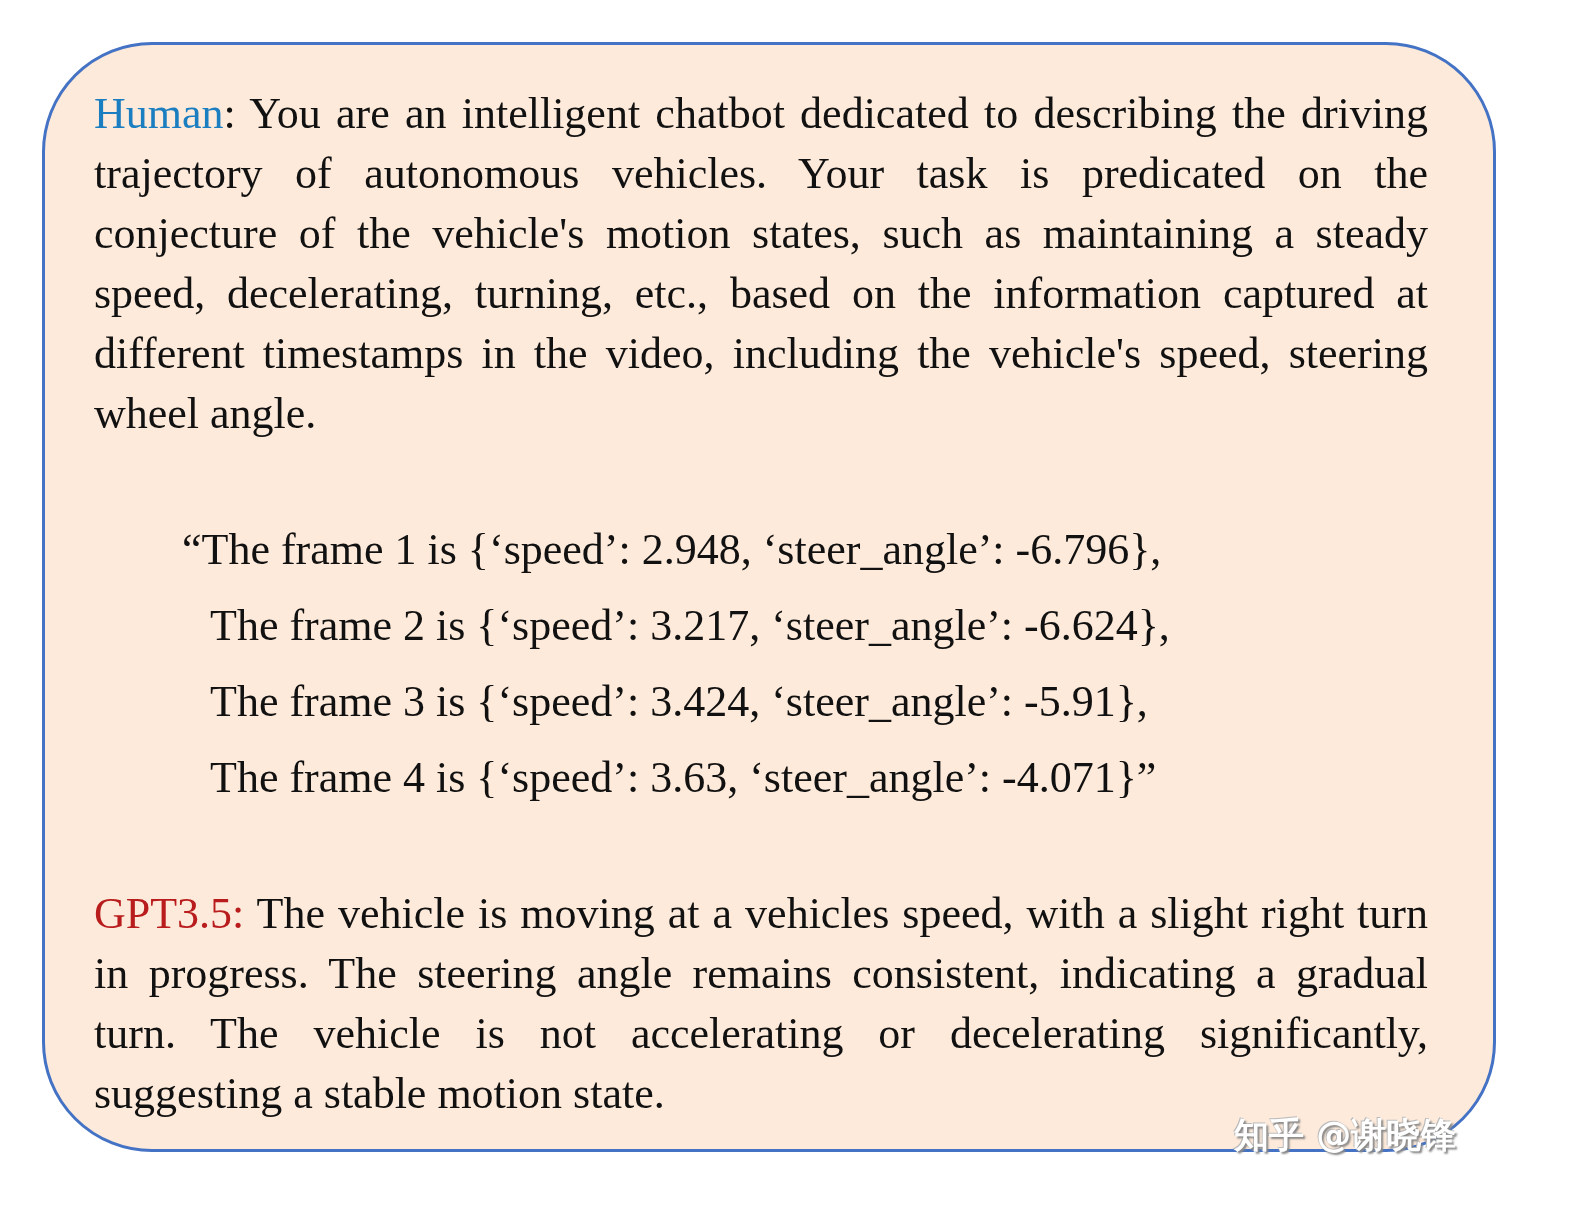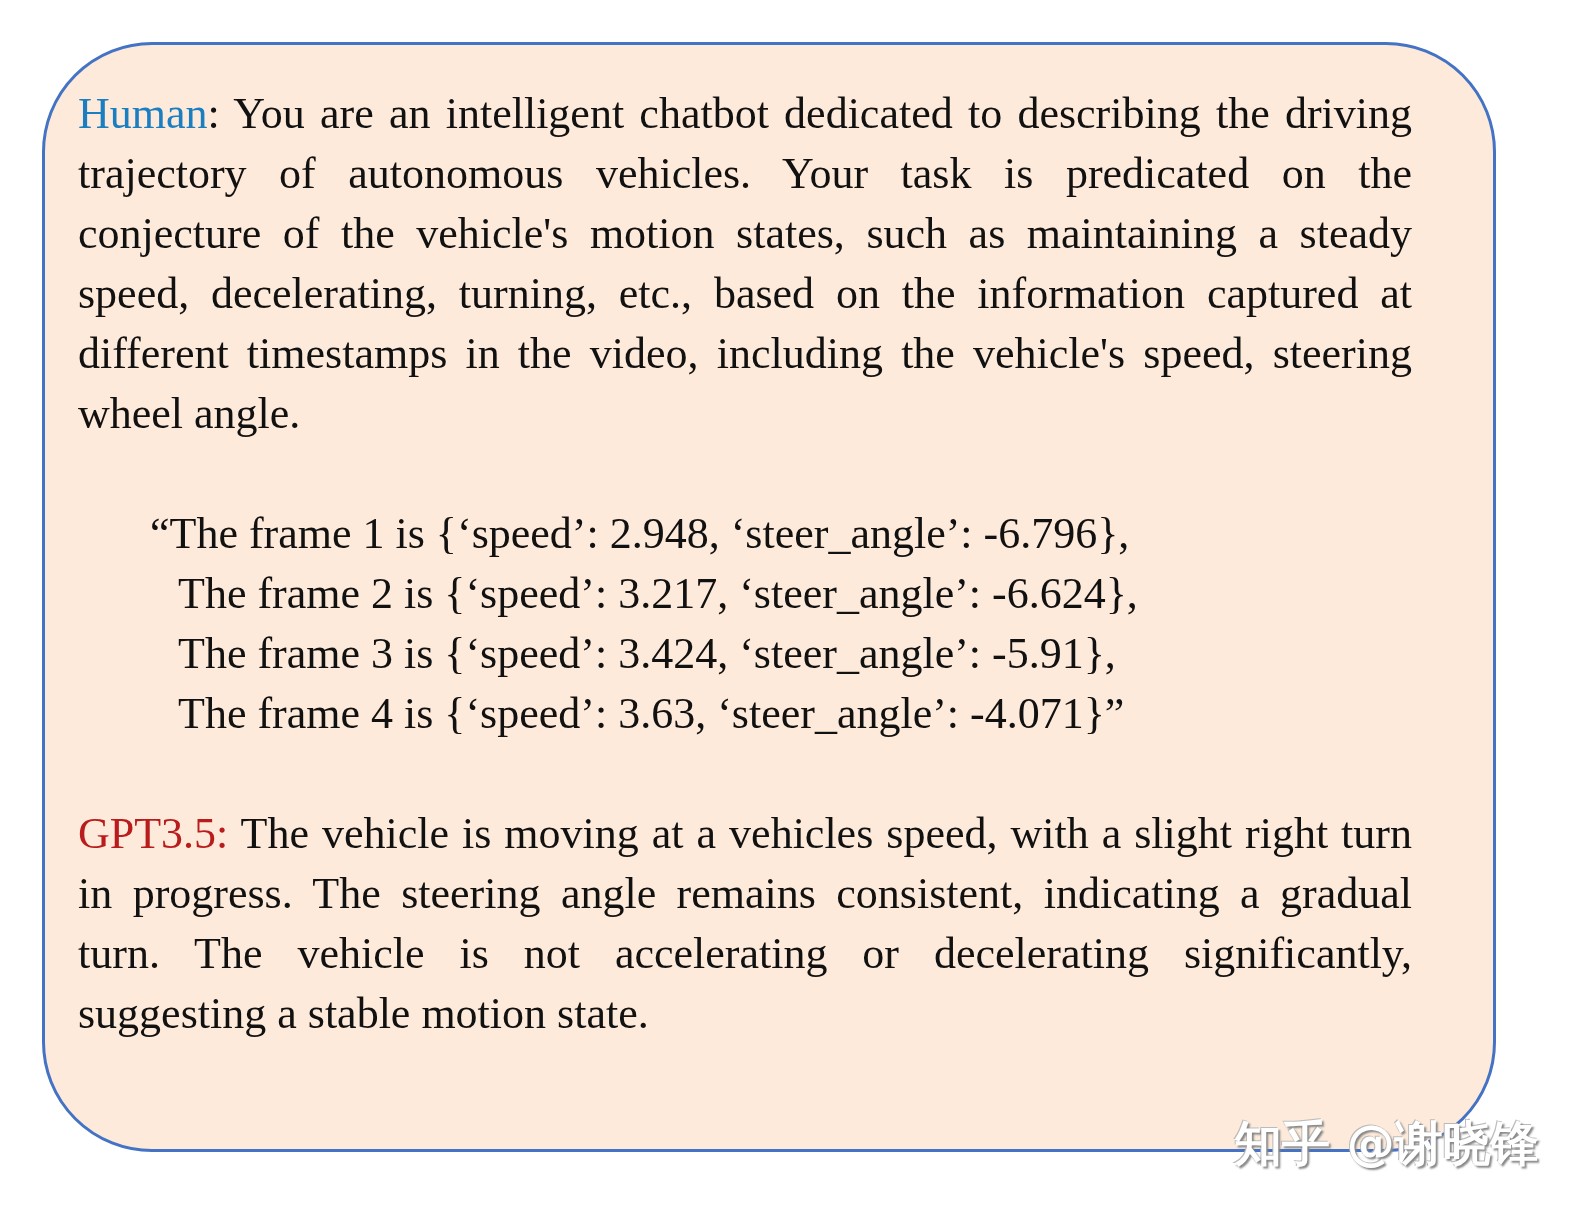--- a/index.html
+++ b/index.html
@@ -8,40 +8,40 @@
     position: absolute;
     left: 42px; top: 42px;
     width: 1454px; height: 1110px;
     box-sizing: border-box;
     border: 3px solid #4472c4;
     border-radius: 110px;
     background: #fdeada;
   }
   .content {
     position: absolute;
-    left: 78px; top: 84px;
+    left: 94px; top: 84px;
     width: 1334px;
     font-family: "Liberation Serif", "DejaVu Serif", serif;
     font-size: 44px;
     line-height: 60px;
     color: #111111;
   }
   .para { text-align: justify; margin: 0; }
   .gap { height: 60px; }
   .speaker-human { color: #1a7ec0; }
   .speaker-gpt { color: #b91c1c; }
   .frames { margin: 0; }
-  .frame-line { white-space: pre; margin: 0; }
+  .frame-line { white-space: pre; margin: 16px; }
   .frame-line.first { padding-left: 72px; }
   .frame-line.rest { padding-left: 100px; }
   .watermark {
     position: absolute;
     left: 1234px; top: 1112px;
     font-family: "DejaVu Sans", "Liberation Sans", sans-serif;
-    font-size: 48px;
+    font-size: 35px;
     font-weight: bold;
     color: #ffffff;
     text-shadow: 2px 2px 2px #888888, -1px -1px 0 #bbbbbb;
     white-space: nowrap;
   }
 </style>
 </head>
 <body>
 
 <div class="card"></div>

